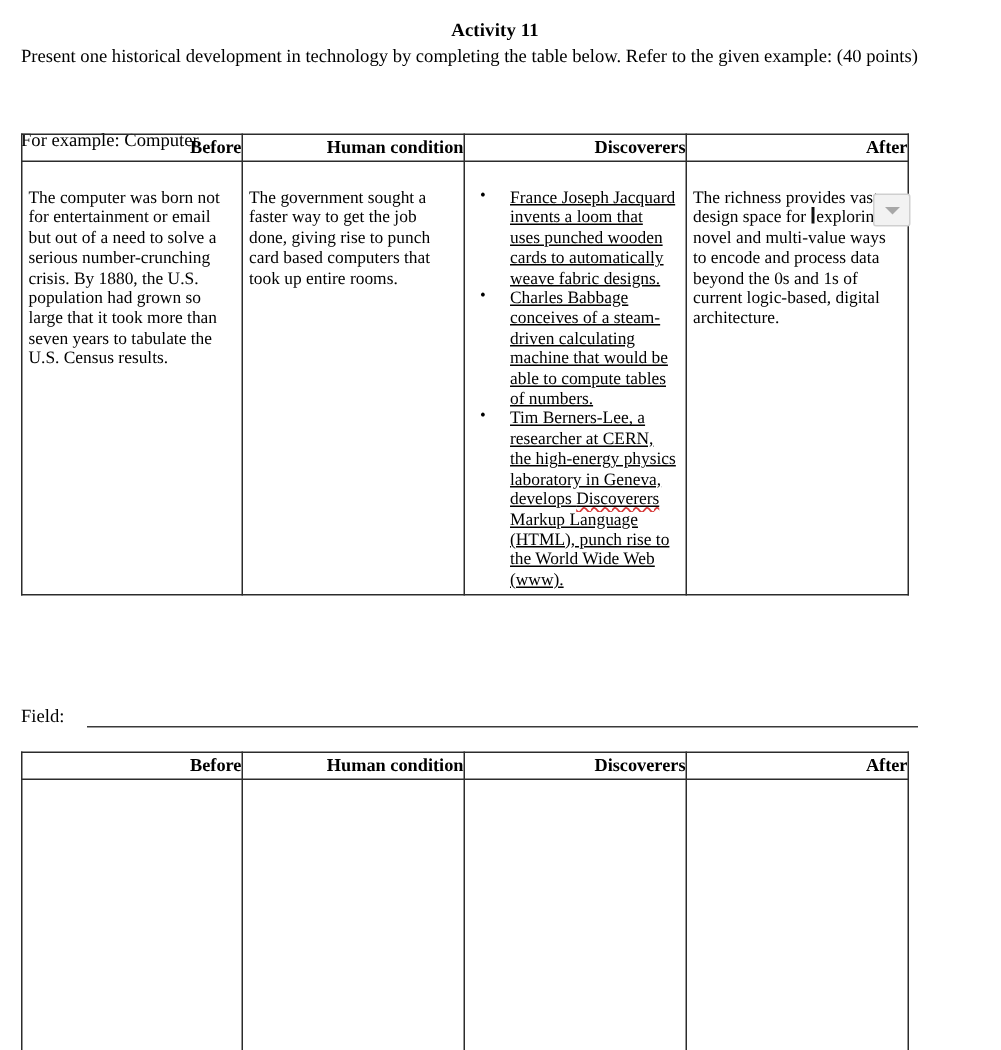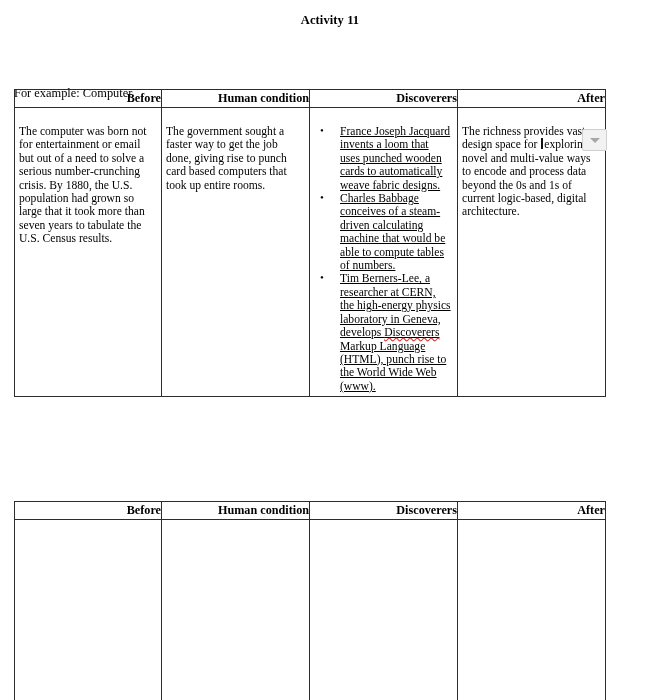--- a/index.html
+++ b/index.html
@@ -182,20 +182,21 @@
     border-bottom: 1.2px solid #3a3a3a;
   }
 </style>
 </head>
 <body>
 
 <div class="page">
 
   <div class="activity-title">Activity 11</div>
 
+  <div class="instructions">Present one historical development in technology by completing the table below. Refer to the given example: (40 points)</div>
 
   <div class="for-example">For example: Computer</div>
 
   <table class="wsheet" id="table-example">
     <colgroup>
       <col class="col-before">
         <col class="col-human">
         <col class="col-disc">
         <col class="col-after">
     </colgroup>
@@ -233,20 +234,24 @@
             <div class="dropdown-widget">
               <span class="chev"></span>
             </div>
           </div>
         </td>
 
       </tr>
     </tbody>
   </table>
 
+  <div class="field-row">
+    <span class="field-label">Field:</span>
+    <span class="field-underline"></span>
+  </div>
 
   <table class="wsheet" id="table-blank">
     <colgroup>
       <col class="col-before">
         <col class="col-human">
         <col class="col-disc">
         <col class="col-after">
     </colgroup>
     <thead>
       <tr>

